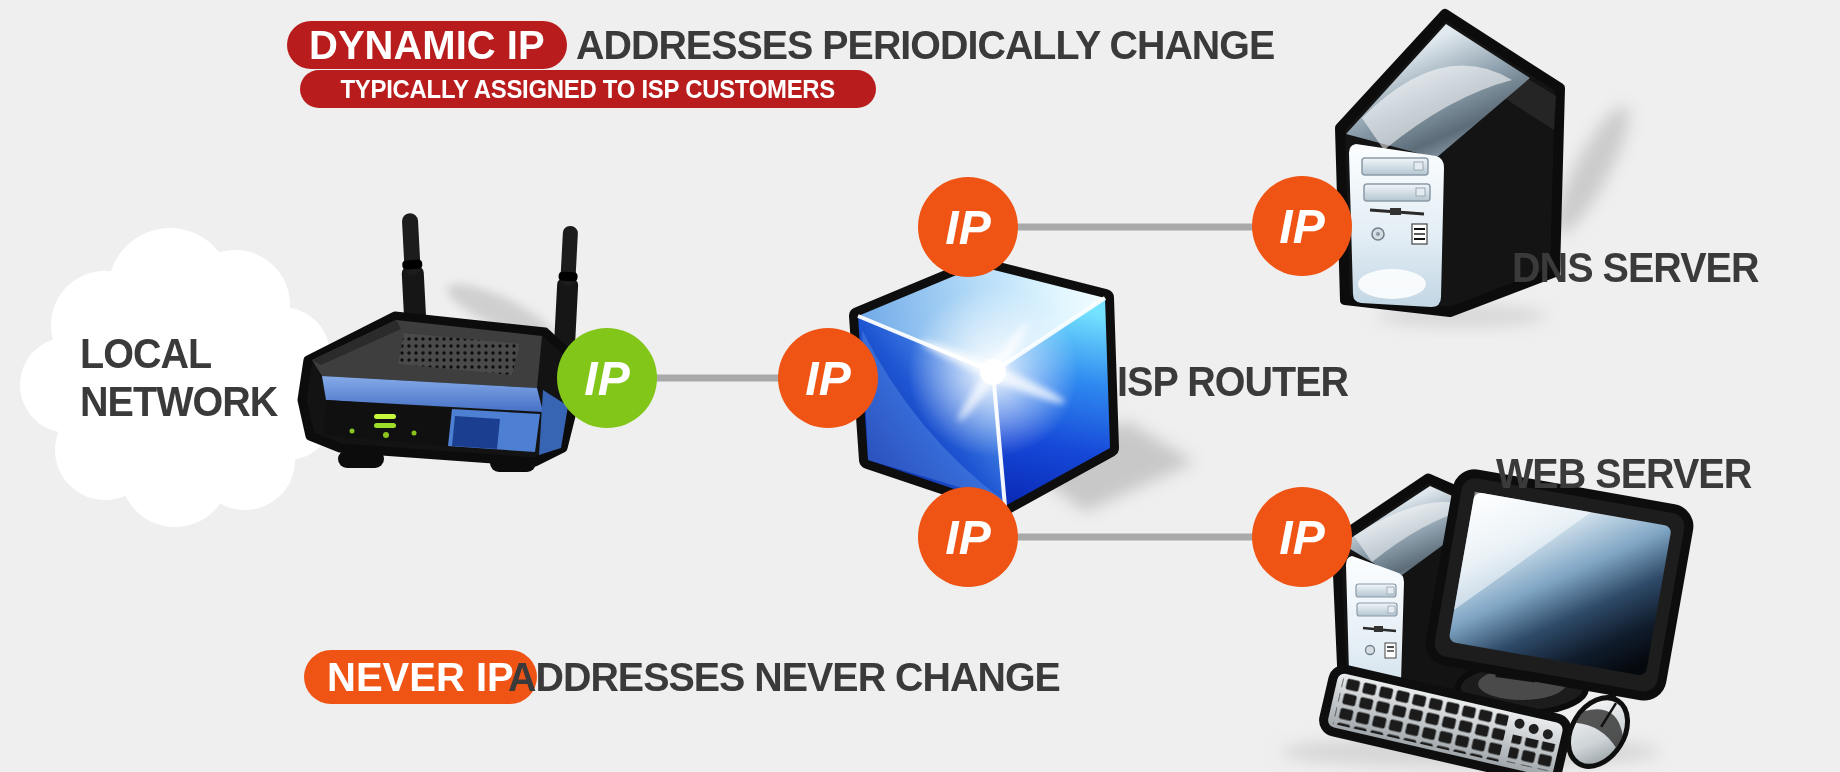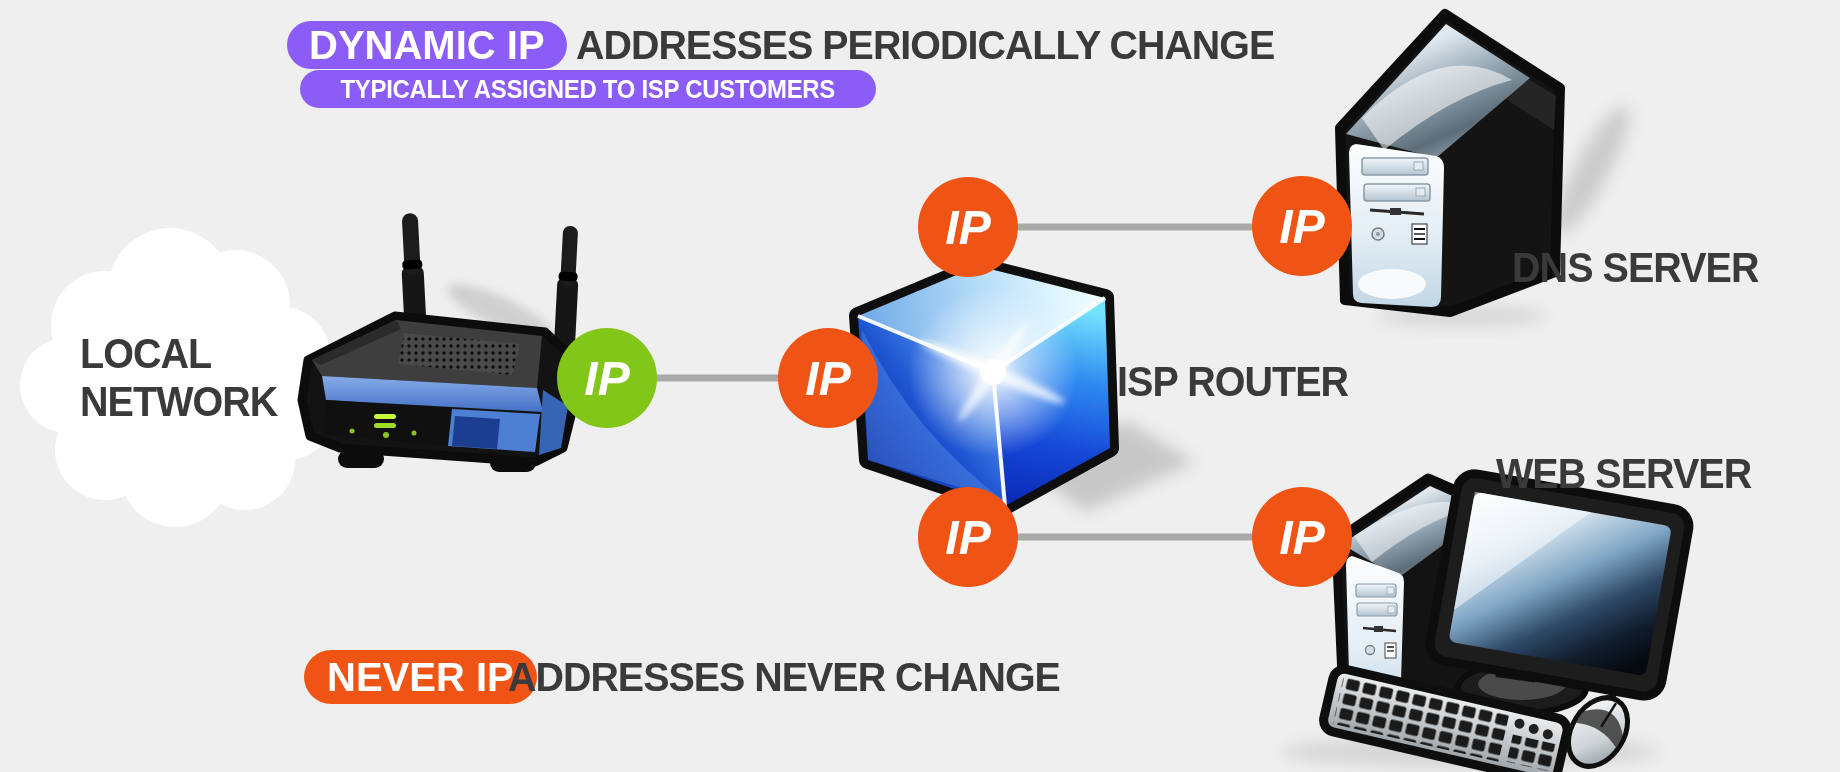--- a/index.html
+++ b/index.html
@@ -8,23 +8,23 @@
     background:#efefef;
     font-family:"Liberation Sans","DejaVu Sans",sans-serif;
     -webkit-font-smoothing:antialiased;
   }
   .art{position:absolute;left:0;top:0;}
   .abs{position:absolute;}
   .pill{
     display:inline-flex;align-items:center;justify-content:center;
     color:#ffffff;font-weight:700;white-space:nowrap;
   }
-  .pill-green{background:#8b5cf6;}
+  .pill-green{background:#b91c1c;}
   .pill-orange{background:#f05414;}
-  .pill-dark{background:#8b5cf6;}
+  .pill-dark{background:#b91c1c;}
   .title-text{
     color:#3a3a3a;font-weight:700;white-space:nowrap;
     letter-spacing:-1px;transform:scaleX(.96);transform-origin:0 50%;
   }
   .node-label{
     color:#3a3a3a;font-weight:700;font-size:42px;line-height:48px;
     letter-spacing:-1px;white-space:nowrap;
     transform:scaleX(.94);transform-origin:0 50%;
   }
   .ip-badge{

